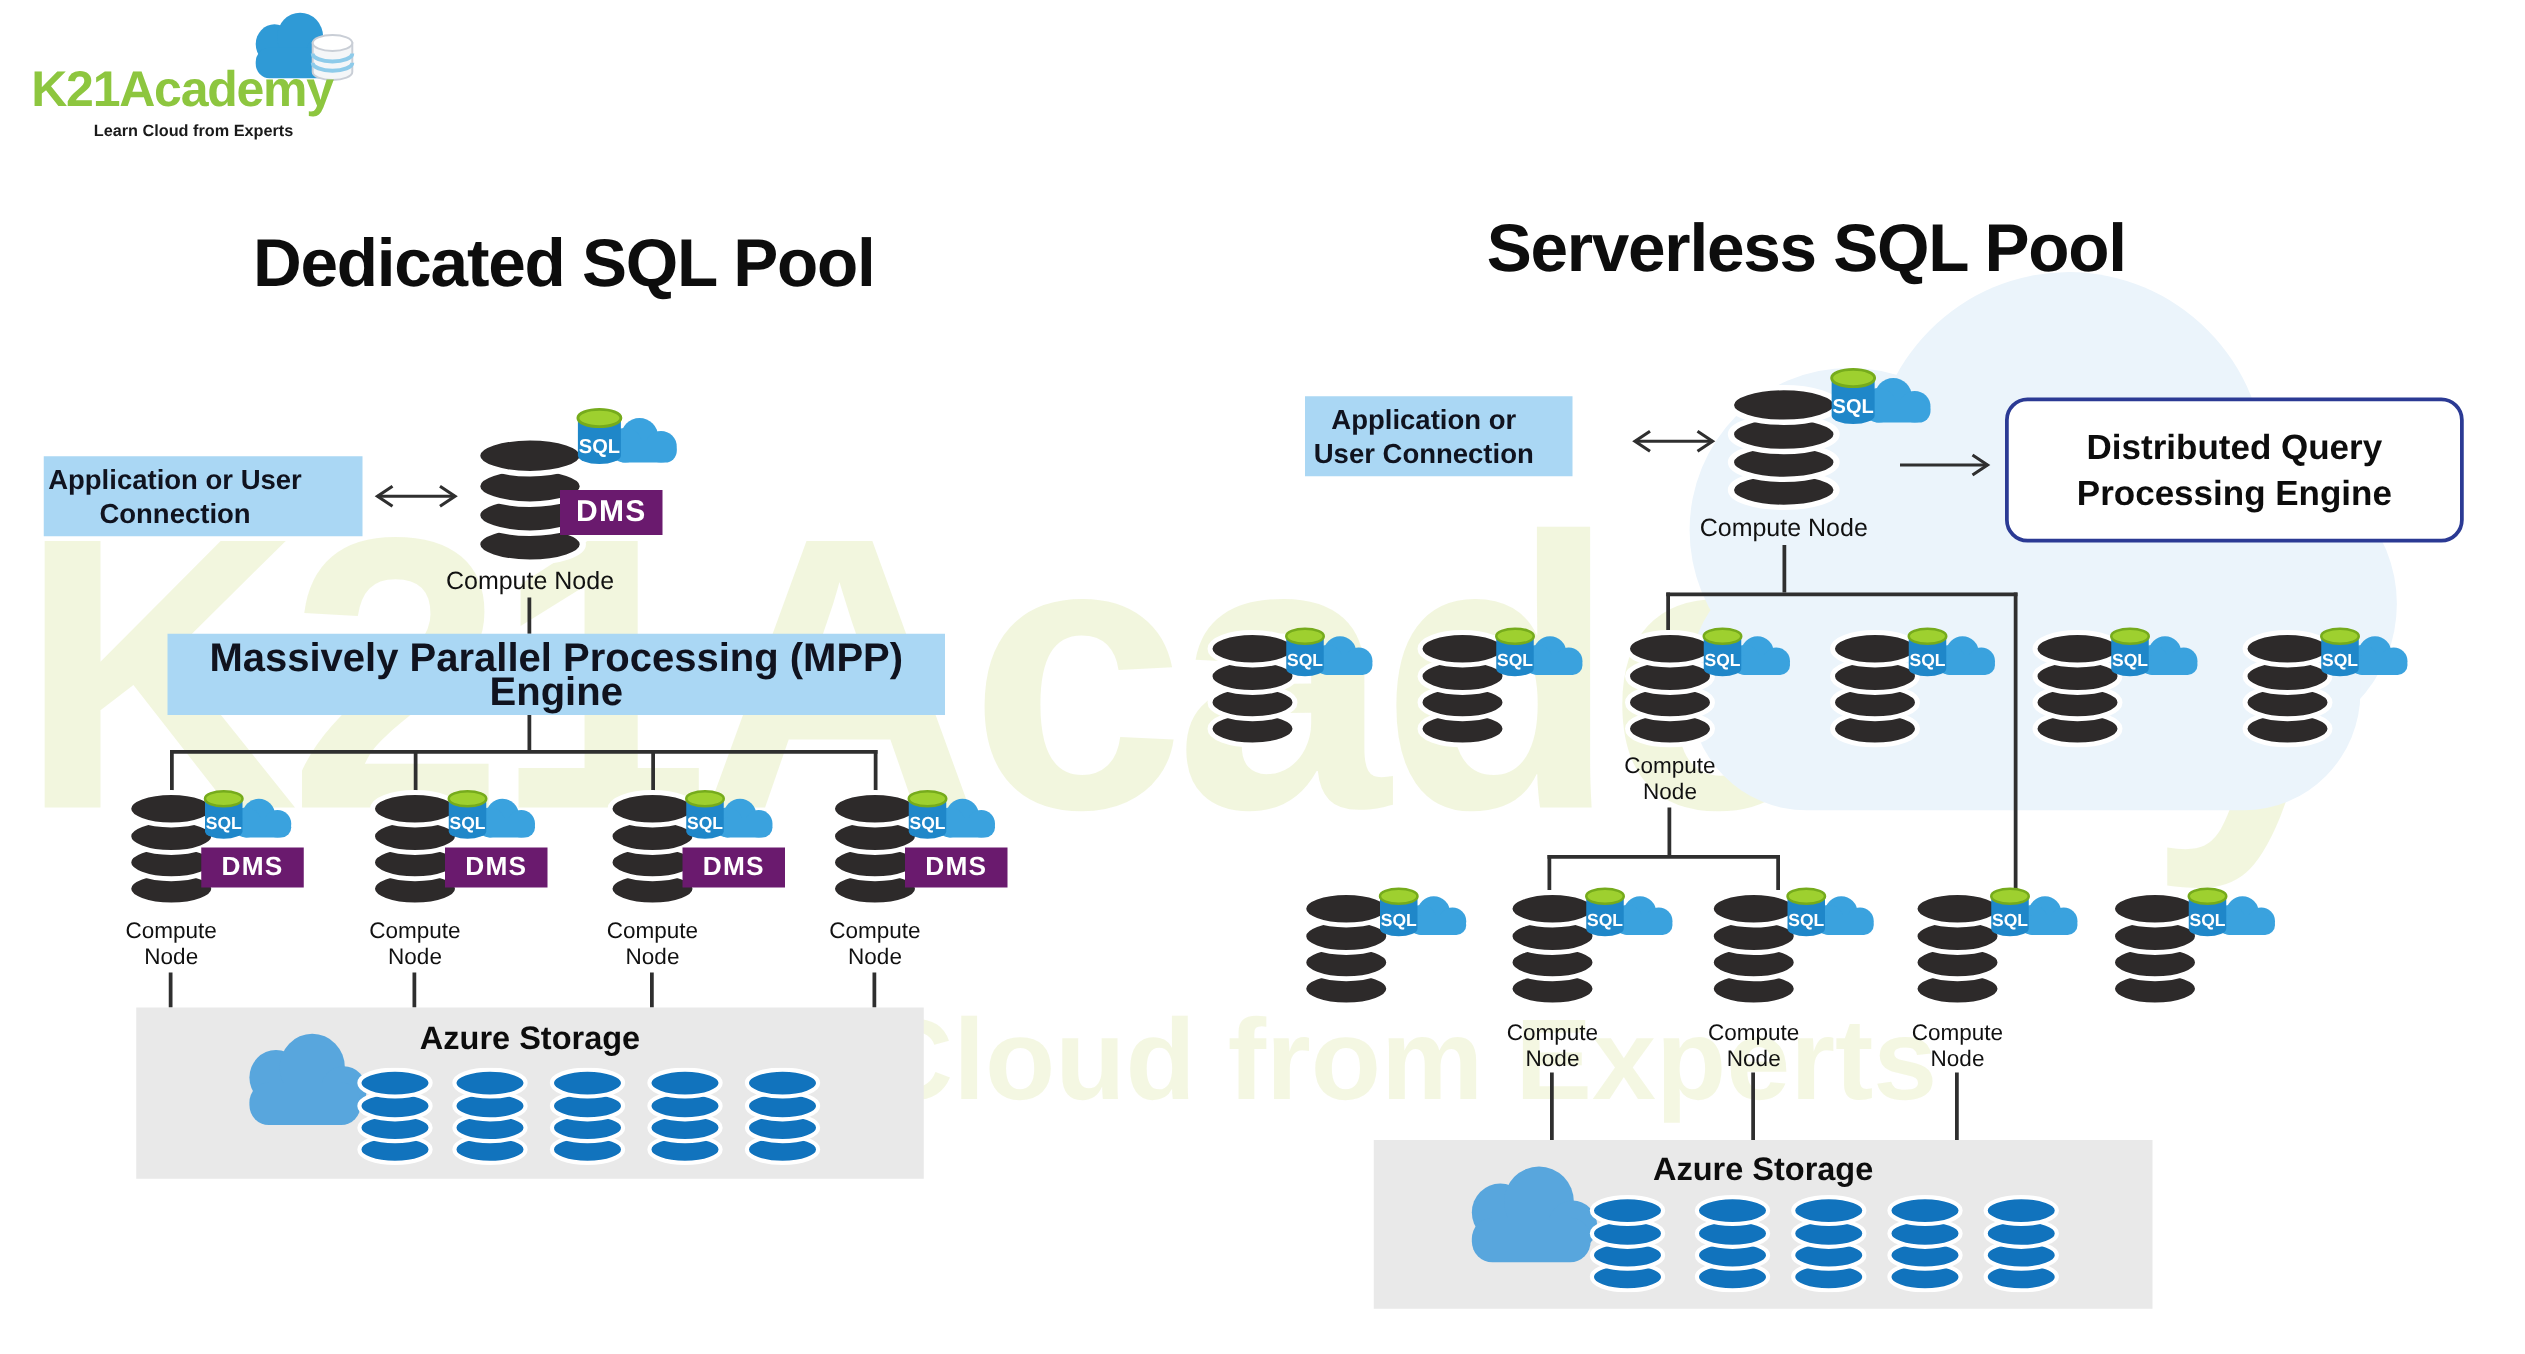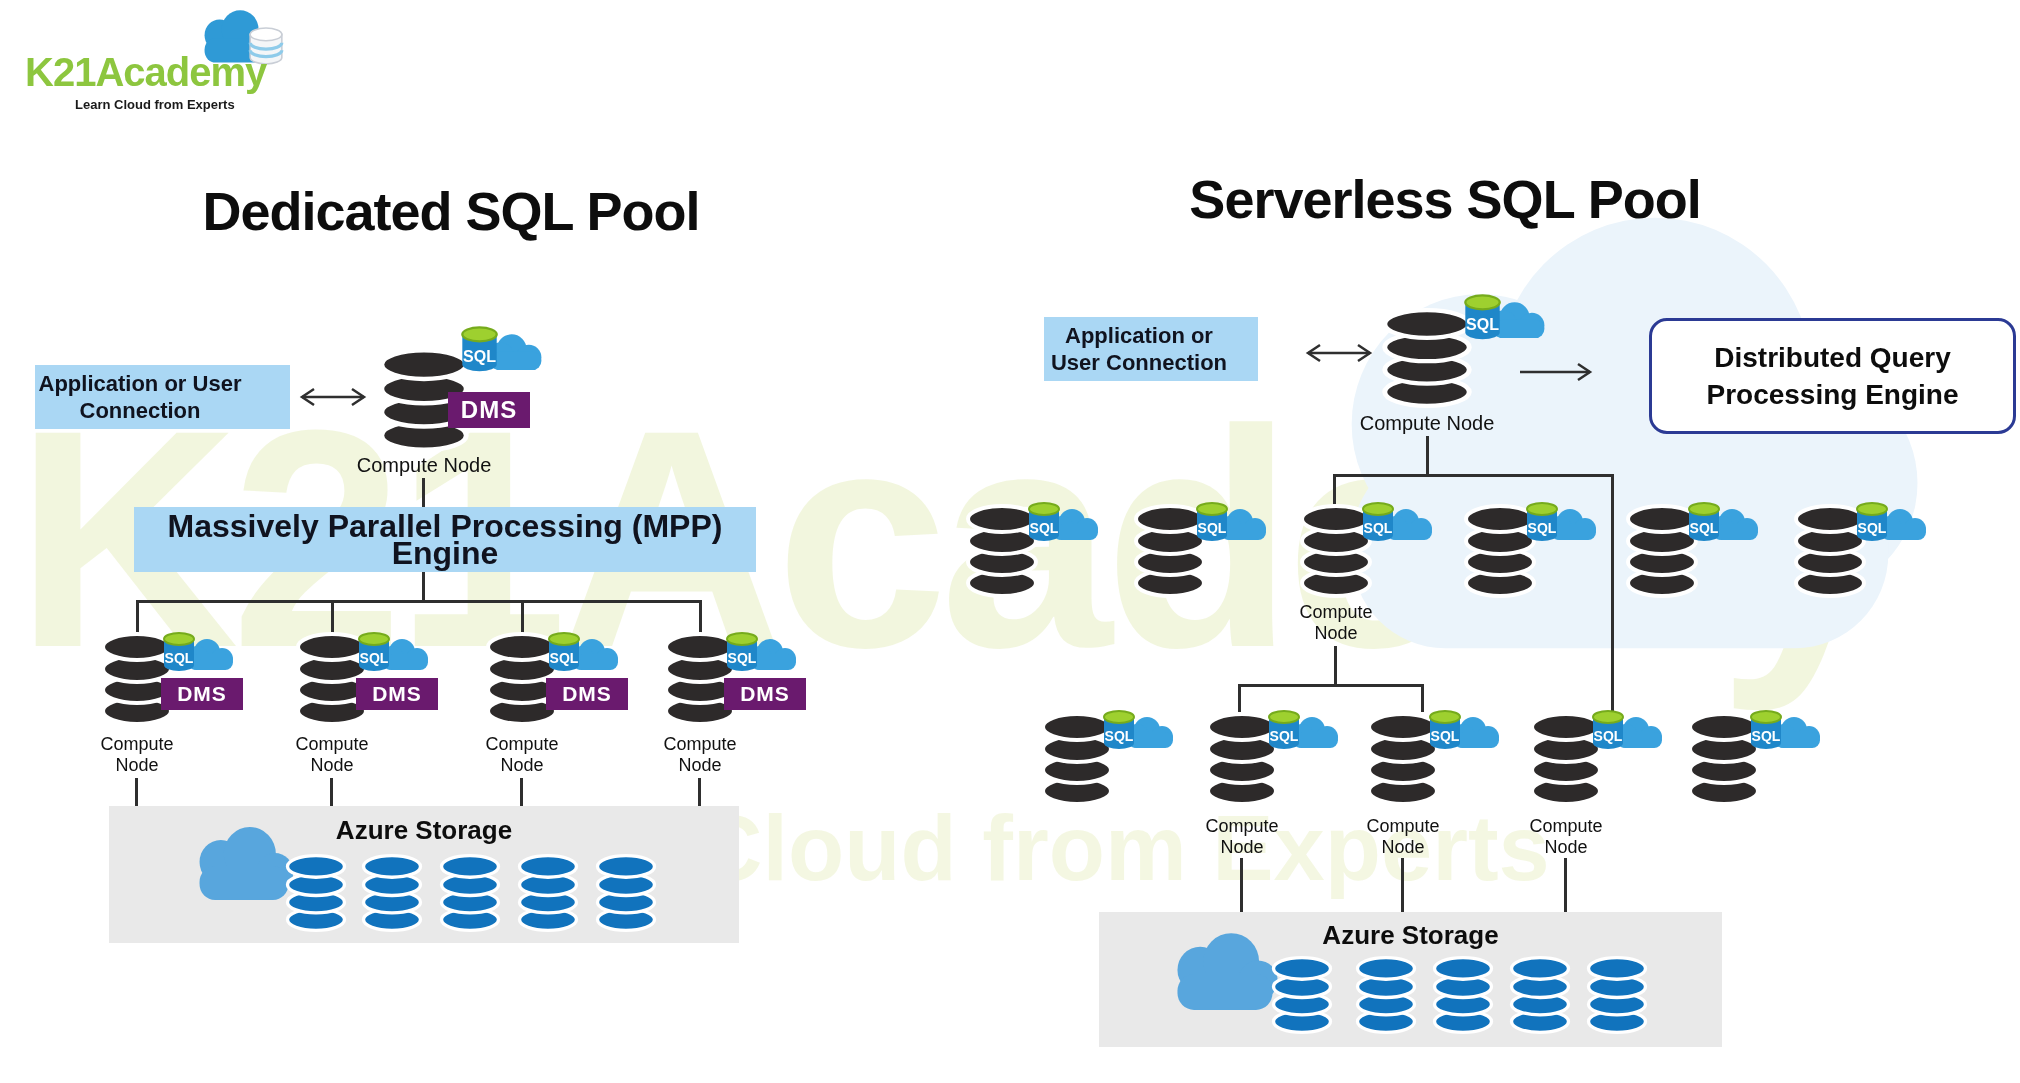--- a/index.html
+++ b/index.html
@@ -203,21 +203,21 @@
   <svg class="abs" style="left:1455px;top:292px;" width="94" height="53">
       <use href="#sql-badge" width="94" height="53"></use>
     </svg>
   <div class="abs nlabel one" style="left:1347px;top:412px;width:160px;">Compute Node</div>
 
   <svg class="abs" style="left:1514px;top:360px;" width="88" height="24">
     <line x1="6" y1="12" x2="76" y2="12" stroke="#2f2f2f" stroke-width="2.5"></line>
     <polyline points="64,4 76,12 64,20" fill="none" stroke="#2f2f2f" stroke-width="2.5"></polyline>
   </svg>
 
-  <div class="abs engine-open" style="left:1604px;top:318px;width:367px;height:116px;margin-left:45px;">
+  <div class="abs engine-open" style="left:1604px;top:318px;width:367px;height:116px;">
     <span style="width:330px;">Distributed Query Processing Engine</span>
   </div>
 
   <div class="abs vline" style="left:1426px;top:436px;height:38px;"></div>
   <div class="abs hline" style="left:1333px;top:474px;width:281px;"></div>
   <div class="abs vline" style="left:1333px;top:474px;height:30px;"></div>
   <div class="abs vline" style="left:1611px;top:474px;height:240px;"></div>
 
   <svg class="abs db-dark" style="left:965px;top:504px;" width="74" height="94">
       <use href="#db-coins" width="74" height="94"></use>

